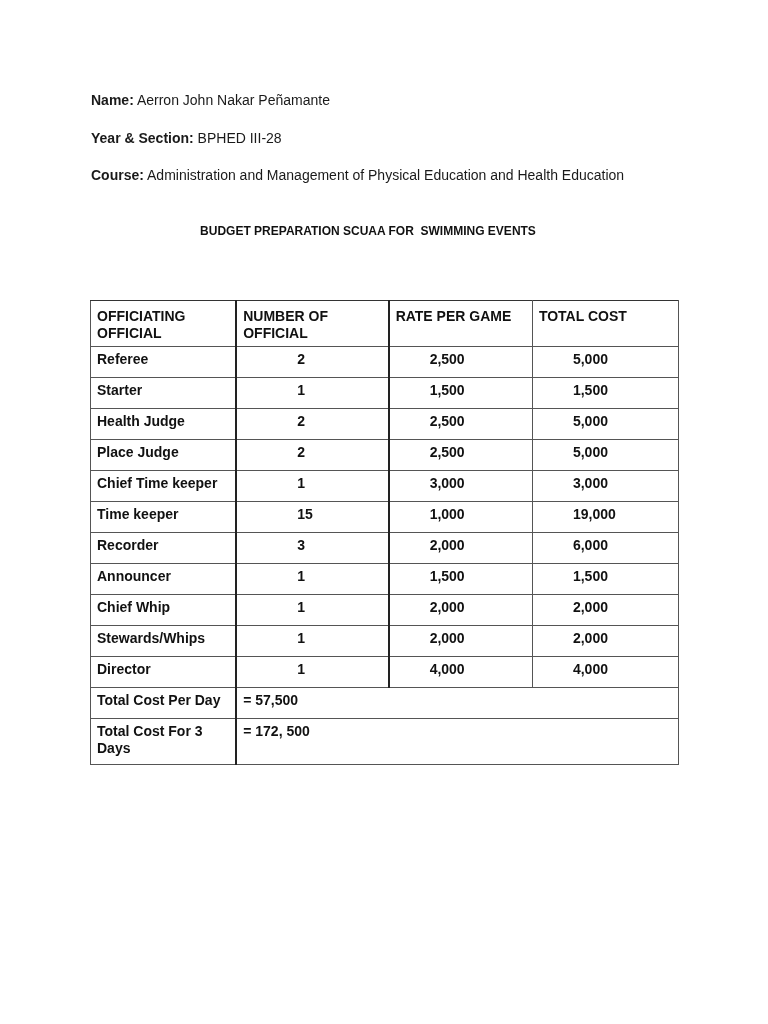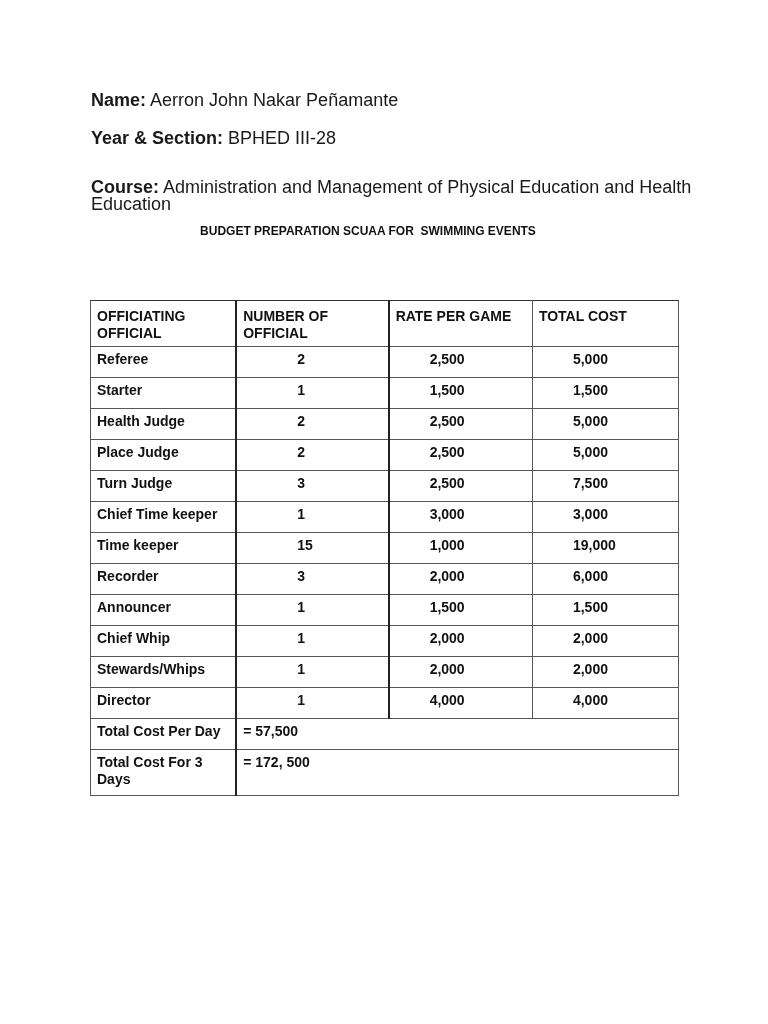--- a/index.html
+++ b/index.html
@@ -11,28 +11,28 @@
       width: 768px;
       height: 1024px;
       position: relative;
       font-family: "Liberation Sans", sans-serif;
       color: #111111;
       overflow: hidden;
     }
     .info-line {
       position: absolute;
       left: 91px;
-      font-size: 18px;
+      font-size: 14px;
       line-height: 17px;
       color: #1a1a1a;
     }
     .info-line .lbl { font-weight: bold; }
     #line-name { top: 92px; }
     #line-section { top: 130px; }
-    #line-course { top: 179px; }
+    #line-course { top: 167px; }
     .doc-title {
       position: absolute;
       top: 224px;
       left: 0;
       width: 736px;
       text-align: center;
       font-weight: bold;
       font-size: 12px;
       white-space: pre;
     }
@@ -118,26 +118,20 @@
         <td class="c3 num col3">2,500</td>
         <td class="c4 num col4">5,000</td>
       </tr>
       <tr>
         <td class="c1">Place Judge</td>
         <td class="c2 num col2">2</td>
         <td class="c3 num col3">2,500</td>
         <td class="c4 num col4">5,000</td>
       </tr>
       <tr>
-        <td class="c1">Turn Judge</td>
-        <td class="c2 num col2">3</td>
-        <td class="c3 num col3">2,500</td>
-        <td class="c4 num col4">7,500</td>
-      </tr>
-      <tr>
         <td class="c1">Chief Time keeper</td>
         <td class="c2 num col2">1</td>
         <td class="c3 num col3">3,000</td>
         <td class="c4 num col4">3,000</td>
       </tr>
       <tr>
         <td class="c1">Time keeper</td>
         <td class="c2 num col2">15</td>
         <td class="c3 num col3">1,000</td>
         <td class="c4 num col4">19,000</td>

